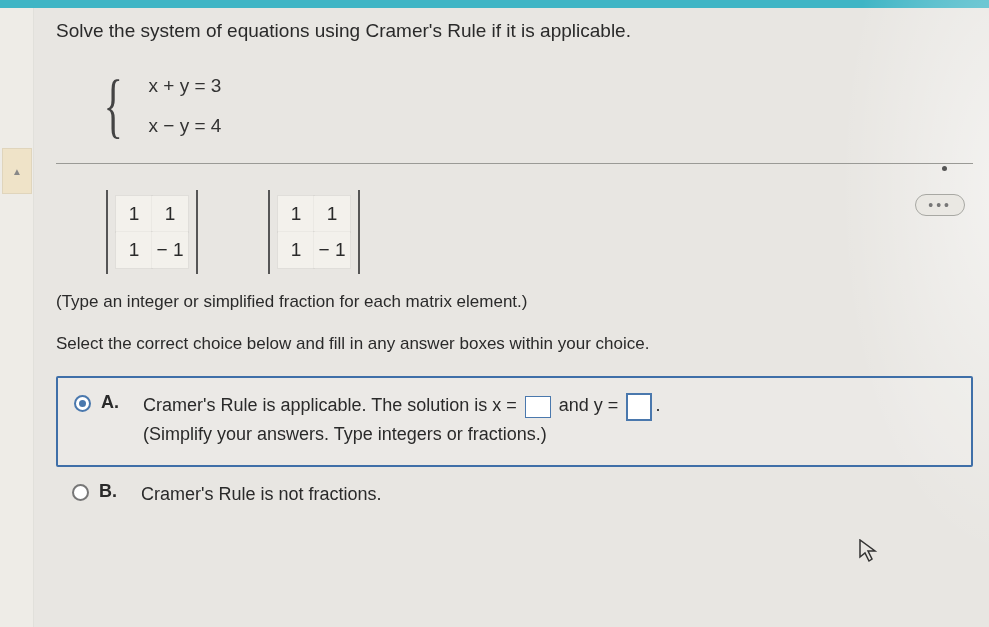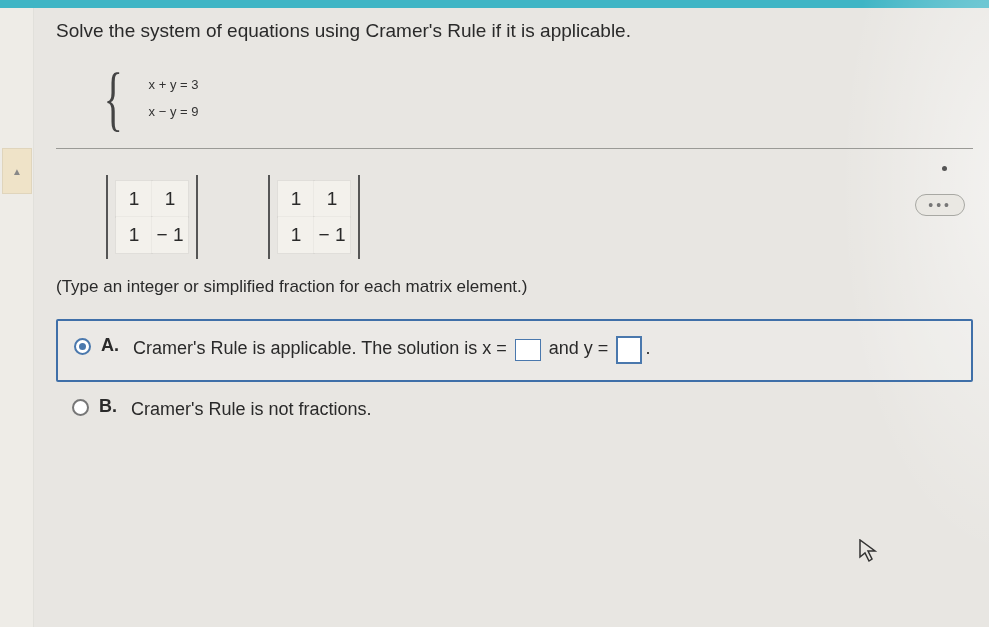--- a/index.html
+++ b/index.html
@@ -50,21 +50,21 @@
       margin-bottom: 18px;
     }
     .brace {
       font-size: 72px;
       font-family: 'Times New Roman', serif;
       color: #444;
       line-height: 0.9;
       margin-right: 18px;
       transform: scaleX(0.55);
     }
-    .eqs { font-size: 13px; line-height: 2.1; color: #333; }
+    .eqs { font-size: 19px; line-height: 2.1; color: #333; }
     .hr {
       border: none;
       border-top: 1.5px solid #9a9a96;
       margin: 14px 0 26px 0;
     }
     .matrix-row {
       display: flex;
       align-items: center;
       gap: 70px;
       margin-left: 50px;
@@ -108,21 +108,21 @@
     .radio.selected::after {
       content: "";
       position: absolute;
       left: 3px; top: 3px;
       width: 7px; height: 7px;
       border-radius: 50%;
       background: #4a78ad;
     }
     .radio.empty { border-color: #777; }
     .choice-label { font-weight: bold; width: 22px; flex:0 0 auto; }
-    .choice-text { flex: 1; line-height: 1.55; }
+    .choice-text { flex: 1; line-height: 1.55; margin-left: 10px; }
     .ansbox {
       display:inline-block;
       width: 26px; height: 22px;
       border: 1.5px solid #4a78ad;
       background: #fff;
       vertical-align: middle;
       margin: 0 3px;
     }
     .ansbox.big { width:26px; height:28px; border-width:2px; }
     .ellipsis-pill {
@@ -174,21 +174,21 @@
   <div class="sidebar-btn">▲</div>
 </div>
 
 <div class="content">
   <div class="question-text">Solve the system of equations using Cramer's Rule if it is applicable.</div>
 
   <div class="brace-block">
     <div class="brace">{</div>
     <div class="eqs">
       <div>x + y = 3</div>
-      <div>x − y = 9</div>
+      <div>x − y = 4</div>
     </div>
   </div>
 
   <hr class="hr">
 
   <div class="matrix-row">
     <div class="matrix">
       <div class="mcell">1</div>
       <div class="mcell">1</div>
       <div class="mcell">1</div>
@@ -196,31 +196,33 @@
     </div>
     <div class="matrix">
       <div class="mcell">1</div>
       <div class="mcell">1</div>
       <div class="mcell">1</div>
       <div class="mcell">− 1</div>
     </div>
   </div>
 
   <div class="hint">(Type an integer or simplified fraction for each matrix element.)</div>
+  <div class="hint">Select the correct choice below and fill in any answer boxes within your choice.</div>
 
   <div class="choice-box">
     <div class="choice-row">
       <div class="radio selected"></div>
       <div class="choice-label">A.</div>
       <div class="choice-text">
         <span>Cramer's Rule is applicable. The solution is x =</span>
         <span class="ansbox"></span>
         <span>and y =</span>
         <span class="ansbox big"></span><span>.</span>
         <br>
+        <span>(Simplify your answers. Type integers or fractions.)</span>
       </div>
     </div>
   </div>
 
   <div class="choice-row" style="padding:2px 16px;">
     <div class="radio empty"></div>
     <div class="choice-label">B.</div>
     <div class="choice-text">Cramer's Rule is not fractions.</div>
   </div>
 </div>

